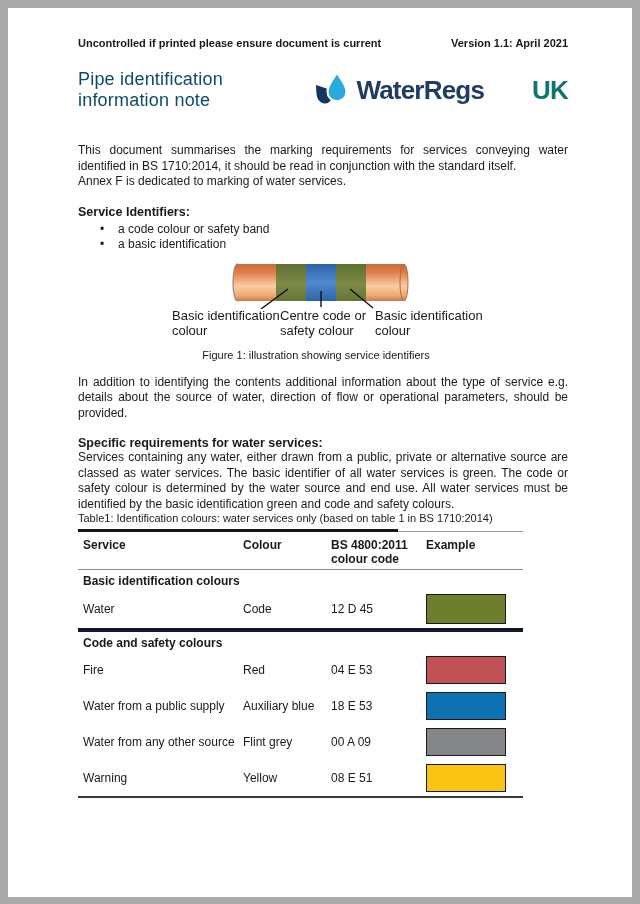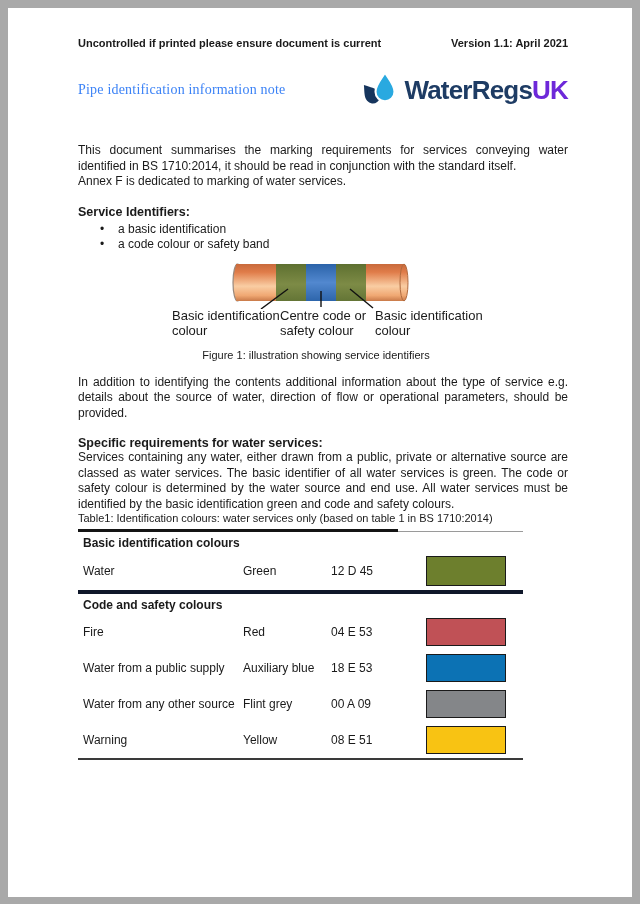--- a/index.html
+++ b/index.html
@@ -4,24 +4,24 @@
 <style>
   * { margin:0; padding:0; box-sizing:border-box; }
   html,body { width:640px; height:904px; }
   body { background:#a9a9a9; font-family:"Liberation Sans", sans-serif; color:#1a1a1a; position:relative; }
   .page { position:absolute; left:8px; top:8px; width:624px; height:889px; background:#ffffff; overflow:hidden; }
   .content { padding:0 64px 0 70px; }
 
   .doc-header { display:flex; justify-content:space-between; padding-top:29px; font-size:11px; font-weight:bold;gap:44px; }
 
   .title-row { display:flex; justify-content:space-between; align-items:center; margin-top:18px; }
-  h1.doc-title { font-family:Liberation Serif, serif; font-size:14px; font-weight:normal; color:#3b82f6; letter-spacing:0.2px; }
+  h1.doc-title { font-family:Liberation Sans, sans-serif; font-size:18px; font-weight:normal; color:#0c4a6e; letter-spacing:0.2px; }
   .logo { display:flex; align-items:center; gap:3px; }
   .logo-text { font-size:26px; font-weight:bold; color:#1e3c64; letter-spacing:-0.8px; }
-  .logo-uk { color:#6d28d9; }
+  .logo-uk { color:#0f766e;margin-left:48px; }
 
   p.body { font-size:12px; line-height:15.5px; }
   .just { text-align:justify; }
   .p1 { margin-top:30px; }
   .p2 { }
   h2.sec { font-size:12.5px; margin-top:15px; }
   ul.bullets { list-style:none; margin-top:3px; }
   ul.bullets li { position:relative; padding-left:40px; font-size:12px; line-height:15.5px; }
   ul.bullets li::before { content:"\2022"; position:absolute; left:22px; }
 
@@ -74,22 +74,22 @@
         </span>
         <span class="logo-text"><span>WaterRegs</span><span class="logo-uk">UK</span></span>
       </div>
     </div>
 
     <p class="body just p1">This document summarises the marking requirements for services conveying water identified in BS 1710:2014, it should be read in conjunction with the standard itself.</p>
     <p class="body p2">Annex F is dedicated to marking of water services.</p>
 
     <h2 class="sec">Service Identifiers:</h2>
     <ul class="bullets">
+      <li>a code colour or safety band</li>
       <li>a basic identification</li>
-      <li>a code colour or safety band</li>
     </ul>
 
     <div class="figure">
       <svg class="pipe-svg" width="487" height="50" viewBox="0 0 487 50">
         <defs>
           <linearGradient id="gCopper" x1="0" y1="0" x2="0" y2="1">
             <stop offset="0" stop-color="#c86a3c"></stop>
             <stop offset="0.22" stop-color="#e07c49"></stop>
             <stop offset="0.6" stop-color="#f9cda3"></stop>
             <stop offset="0.85" stop-color="#f0a873"></stop>
@@ -132,26 +132,32 @@
     <div class="tbl-topline"></div>
 
     <table class="id-table">
       <colgroup>
           <col style="width:160px">
           <col style="width:88px">
           <col style="width:98px">
           <col style="width:99px">
         </colgroup>
       <tbody>
+          <tr class="thead">
+        <th>Service</th>
+        <th>Colour</th>
+        <th>BS 4800:2011 colour code</th>
+        <th class="ex">Example</th>
+      </tr>
       <tr class="section">
         <td colspan="4">Basic identification colours</td>
       </tr>
       <tr class="data row-water">
         <td>Water</td>
-        <td>Green</td>
+        <td>Code</td>
         <td>12 D 45</td>
         <td class="ex">
               <div class="swatch" style="background-color: rgb(109, 127, 45);"></div>
             </td>
       </tr>
       <tr class="section section-2">
         <td colspan="4">Code and safety colours</td>
       </tr>
       <tr class="data">
         <td>Fire</td>

